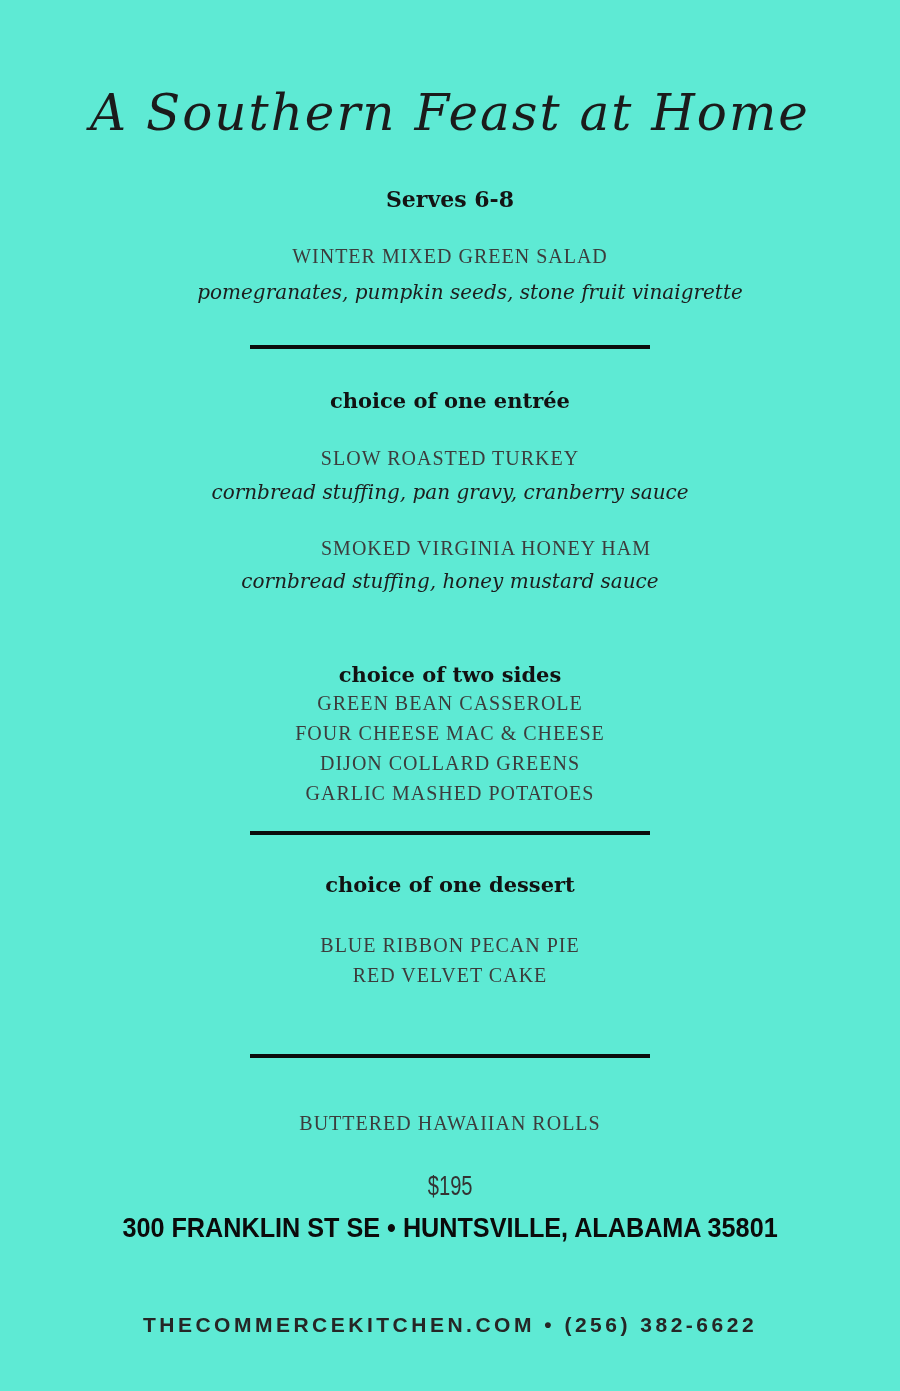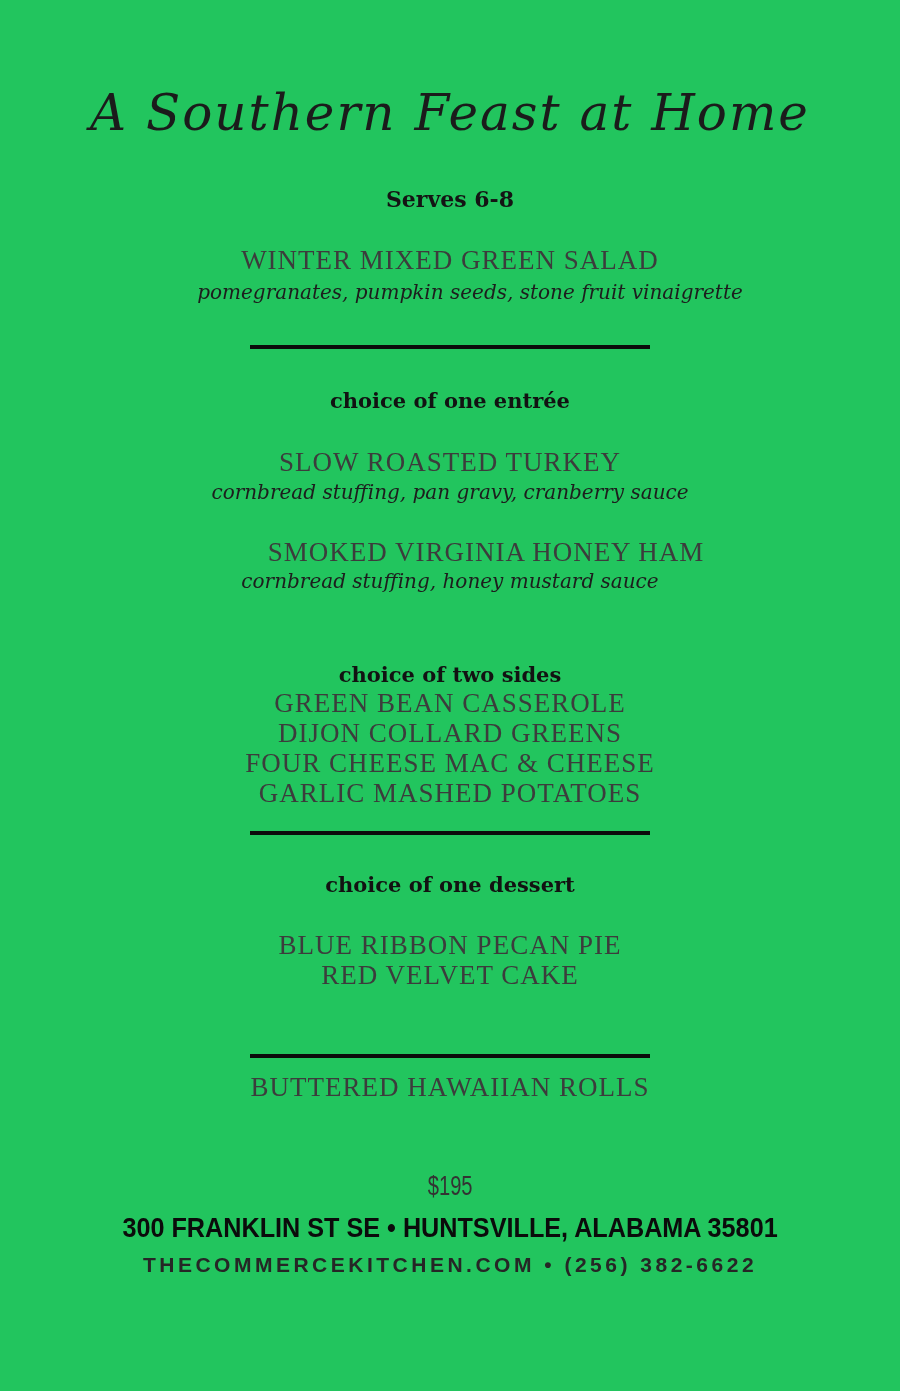--- a/index.html
+++ b/index.html
@@ -4,21 +4,21 @@
 <style>
   html, body {
     margin: 0;
     padding: 0;
     background: #ffffff;
   }
   .page {
     position: relative;
     width: 900px;
     height: 1391px;
-    background: #22c55e;
+    background: #5eead4;
     overflow: hidden;
     font-family: "DejaVu Serif", serif;
   }
   .block {
     position: absolute;
     left: 0;
     width: 100%;
     text-align: center;
     white-space: nowrap;
   }
@@ -31,21 +31,21 @@
     color: #1b1b1b;
   }
   .serves {
     top: 186px;
     font-size: 22px;
     font-weight: 600;
     color: #141414;
   }
   .item-name {
     font-family: "Liberation Serif", serif;
-    font-size: 27px;
+    font-size: 20px;
     letter-spacing: 1px;
     color: #3c3c3c;
   }
   .item-desc {
     font-family: "DejaVu Serif", serif;
     font-style: italic;
     font-size: 20px;
     color: #1d1d1d;
   }
   .section-heading {
@@ -68,21 +68,21 @@
   .divider-3 { top: 1054px; }
   .entrees-heading { top: 388px; }
   .turkey-name { top: 447px; }
   .turkey-desc { top: 480px; }
   .ham-name { top: 537px; padding-left: 36px; }
   .ham-desc { top: 569px; }
   .sides-heading { top: 662px; }
   .sides-list { top: 688px; line-height: 30px; }
   .desserts-heading { top: 872px; }
   .desserts-list { top: 930px; line-height: 30px; }
-  .rolls { top: 1072px; }
+  .rolls { top: 1112px; }
   .price {
     top: 1170px;
     font-family: "Liberation Sans", sans-serif;
     font-size: 28px;
     font-weight: 500;
     color: #333333;
   }
   .price .condense {
     display: inline-block;
     transform: scaleX(0.72);
@@ -95,21 +95,21 @@
     font-size: 28px;
     font-weight: 700;
     color: #0b0b0b;
   }
   .footer-address .condense {
     display: inline-block;
     transform: scaleX(0.9);
     transform-origin: center;
   }
   .footer-contact {
-    top: 1253px;
+    top: 1313px;
     font-family: "Liberation Sans", sans-serif;
     font-size: 21px;
     font-weight: 600;
     letter-spacing: 3.5px;
     color: #262626;
   }
 </style>
 </head>
 <body>
 
@@ -128,22 +128,22 @@
 
   <div class="block item-desc turkey-desc">cornbread stuffing, pan gravy, cranberry sauce</div>
   <div class="block item-name turkey-name">SLOW ROASTED TURKEY</div>
 
   <div class="block item-name ham-name">SMOKED VIRGINIA HONEY HAM</div>
   <div class="block item-desc ham-desc">cornbread stuffing, honey mustard sauce</div>
 
   <div class="block section-heading sides-heading">choice of two sides</div>
   <div class="block sides-list">
     <div class="item-name">GREEN BEAN CASSEROLE</div>
+    <div class="item-name">FOUR CHEESE MAC &amp; CHEESE</div>
     <div class="item-name">DIJON COLLARD GREENS</div>
-    <div class="item-name">FOUR CHEESE MAC &amp; CHEESE</div>
     <div class="item-name">GARLIC MASHED POTATOES</div>
   </div>
 
   <div class="divider divider-2"></div>
 
   <div class="block section-heading desserts-heading">choice of one dessert</div>
   <div class="block desserts-list">
     <div class="item-name">BLUE RIBBON PECAN PIE</div>
     <div class="item-name">RED VELVET CAKE</div>
   </div>

